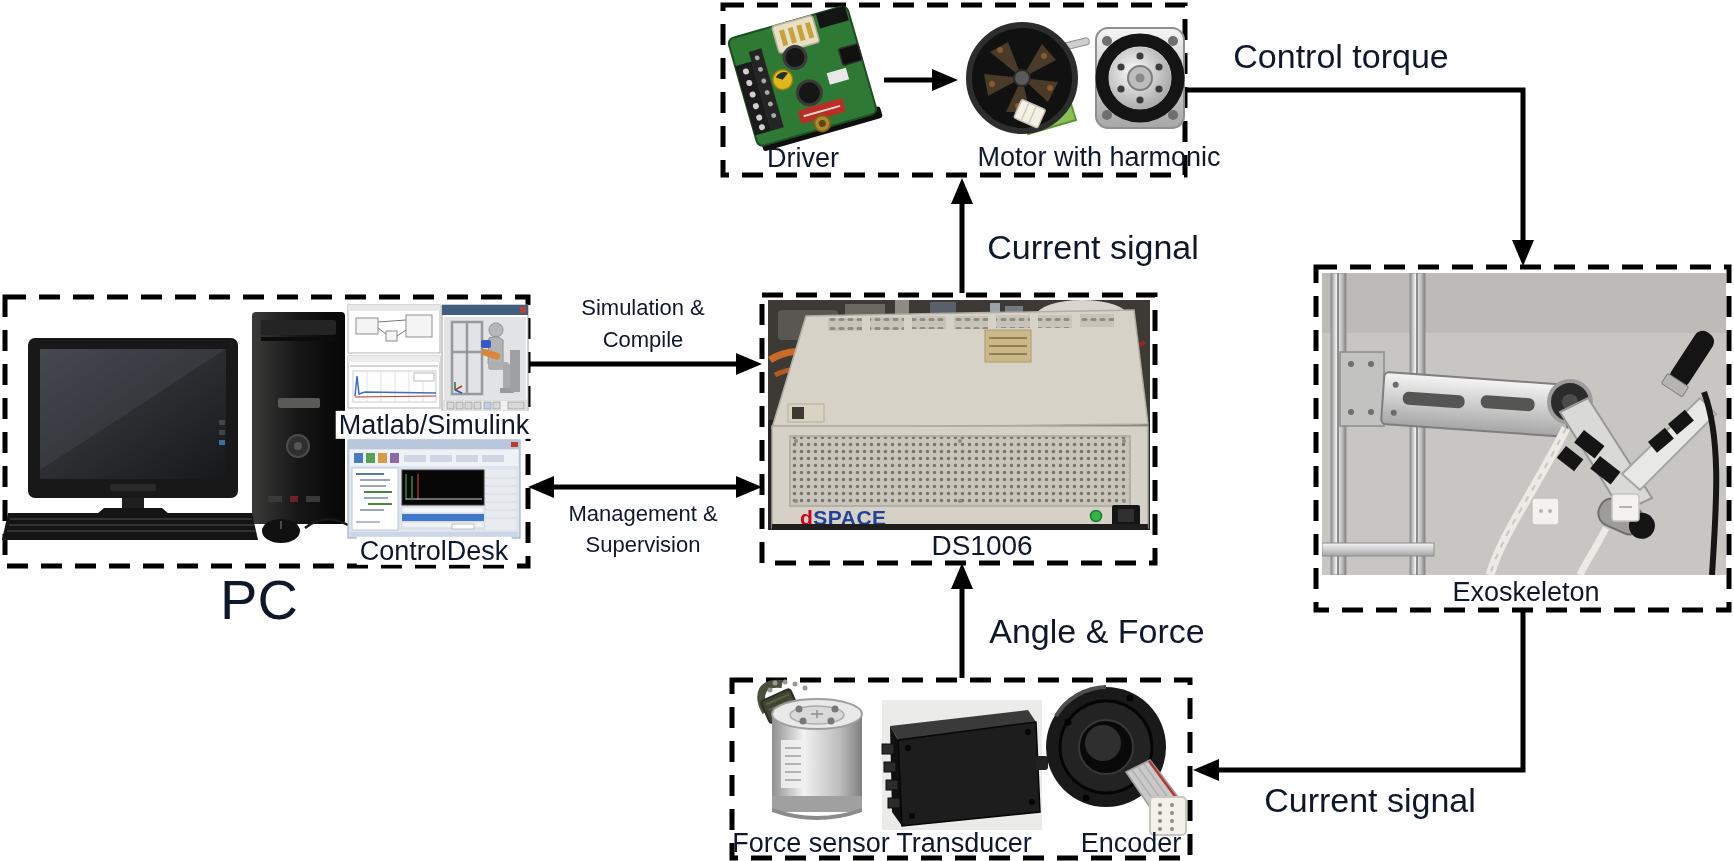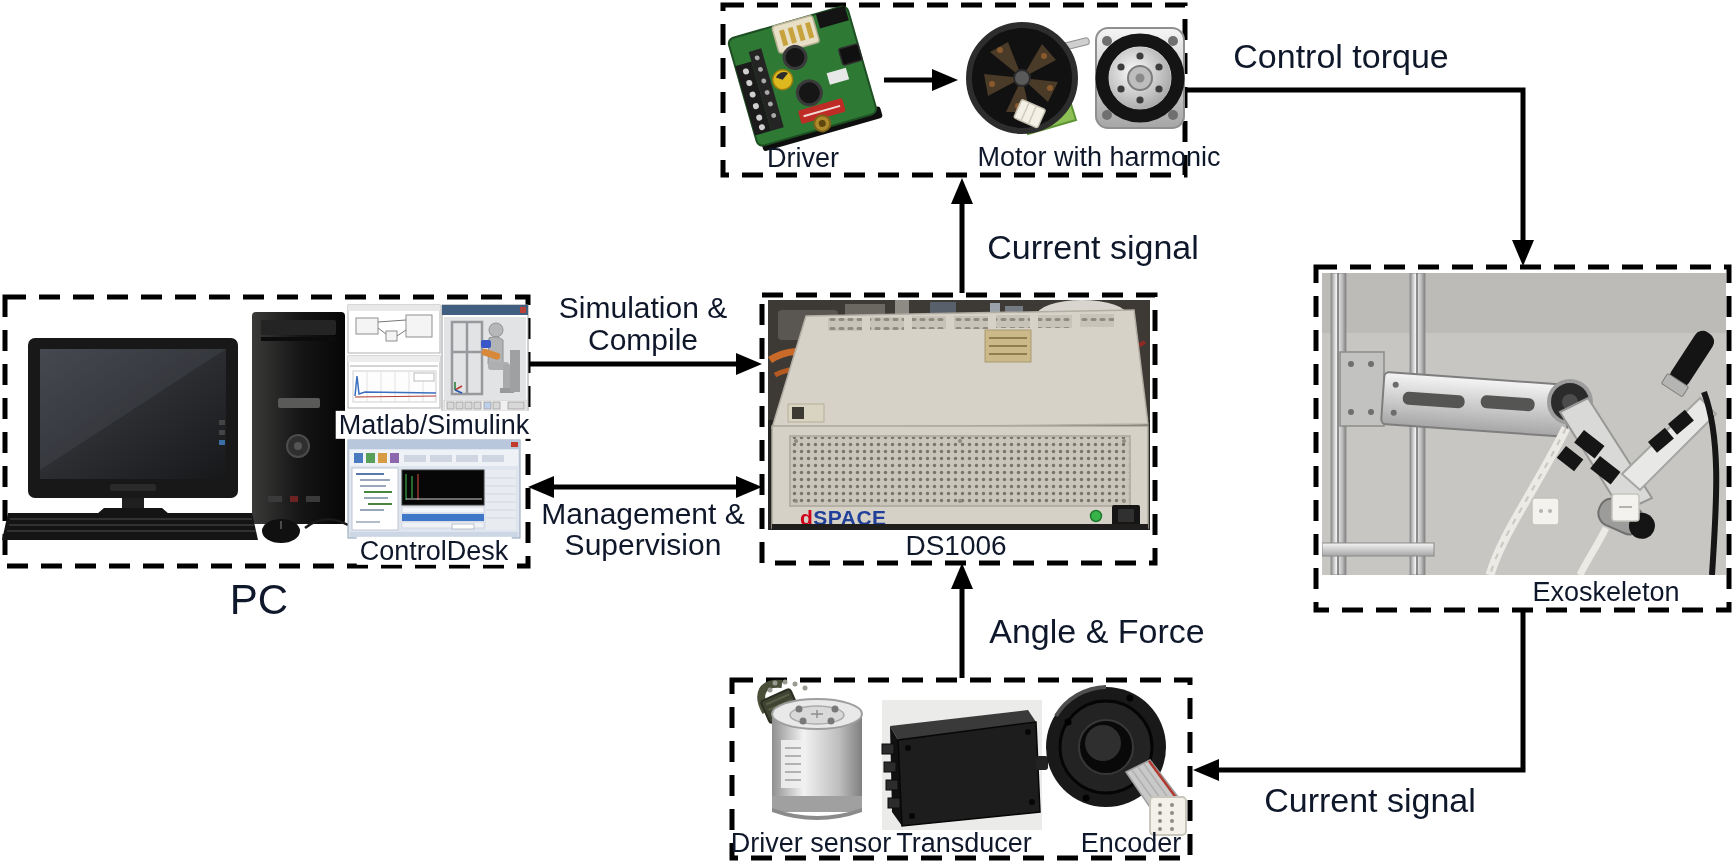--- a/index.html
+++ b/index.html
@@ -7,24 +7,24 @@
     position:relative;width:1734px;height:861px;background:#ffffff;overflow:hidden;
     font-family:"Liberation Serif", serif;color:#000;
   }
   #art{position:absolute;left:0;top:0;}
   .lbl{
     position:absolute;transform:translate(-50%,-50%);white-space:nowrap;
     font-family:Liberation Sans, sans-serif;color:#0f172a;line-height:1.05;text-align:center;
   }
   .lbl.onphoto{background:#ffffff;padding:0 3px;}
   .fs-big{font-size:34px;}
-  .fs-mid{font-size:30px;}
+  .fs-mid{font-size:22px;}
   .fs-item{font-size:27px;}
   .fs-ds{font-size:28px;}
-  .fs-pc{font-size:42px;}
+  .fs-pc{font-size:56px;}
 </style>
 </head>
 <body>
 
 <div id="stage">
 
 <svg id="art" width="1734" height="861" viewBox="0 0 1734 861">
   <defs>
     <linearGradient id="gSilvH" x1="0" y1="0" x2="1" y2="0">
       <stop offset="0" stop-color="#8f8f8f"></stop>
@@ -581,23 +581,23 @@
 
 <div class="lbl fs-mid" style="left:643px; top:308px;">Simulation &amp;</div>
 <div class="lbl fs-mid" style="left:643px; top:340px;text-align:center;">Compile</div>
 <div class="lbl fs-mid" style="left:643px; top:514px;">Management &amp;</div>
 <div class="lbl fs-mid" style="left:643px; top:545px;">Supervision</div>
 
 <div class="lbl fs-pc" style="left:259px; top:600px;">PC</div>
 <div class="lbl fs-item onphoto" style="left:434px; top:425px;">Matlab/Simulink</div>
 <div class="lbl fs-item onphoto" style="left:434px; top:551px;">ControlDesk</div>
 
-<div class="lbl fs-ds" style="left:956px; top:546px;">DS1006</div>
-<div class="lbl fs-item" style="left:1606px; top:592px;">Exoskeleton</div>
+<div class="lbl fs-ds" style="left:982px; top:546px;">DS1006</div>
+<div class="lbl fs-item" style="left:1526px; top:592px;">Exoskeleton</div>
 
 <div class="lbl fs-big" style="left:1097px; top:632px;">Angle &amp; Force</div>
 <div class="lbl fs-big" style="left:1370px; top:801px;">Current signal</div>
 
-<div class="lbl fs-item" style="left:811px; top:843px;">Driver sensor</div>
+<div class="lbl fs-item" style="left:811px; top:843px;">Force sensor</div>
 <div class="lbl fs-item" style="left:964px; top:843px;">Transducer</div>
 <div class="lbl fs-item" style="left:1131px; top:843px;">Encoder</div>
 
 </div>
 
 </body></html>

